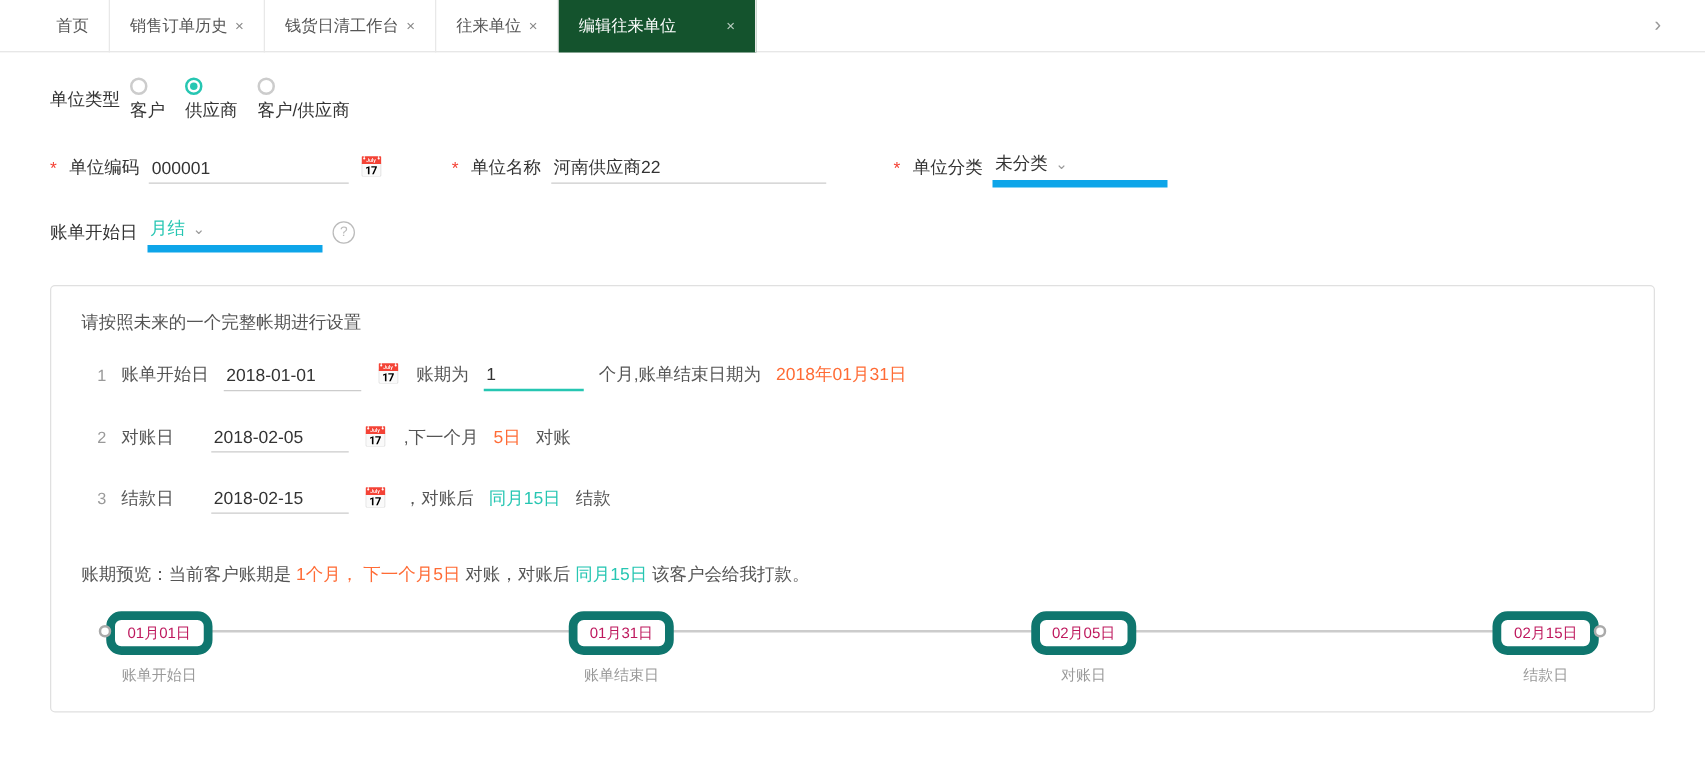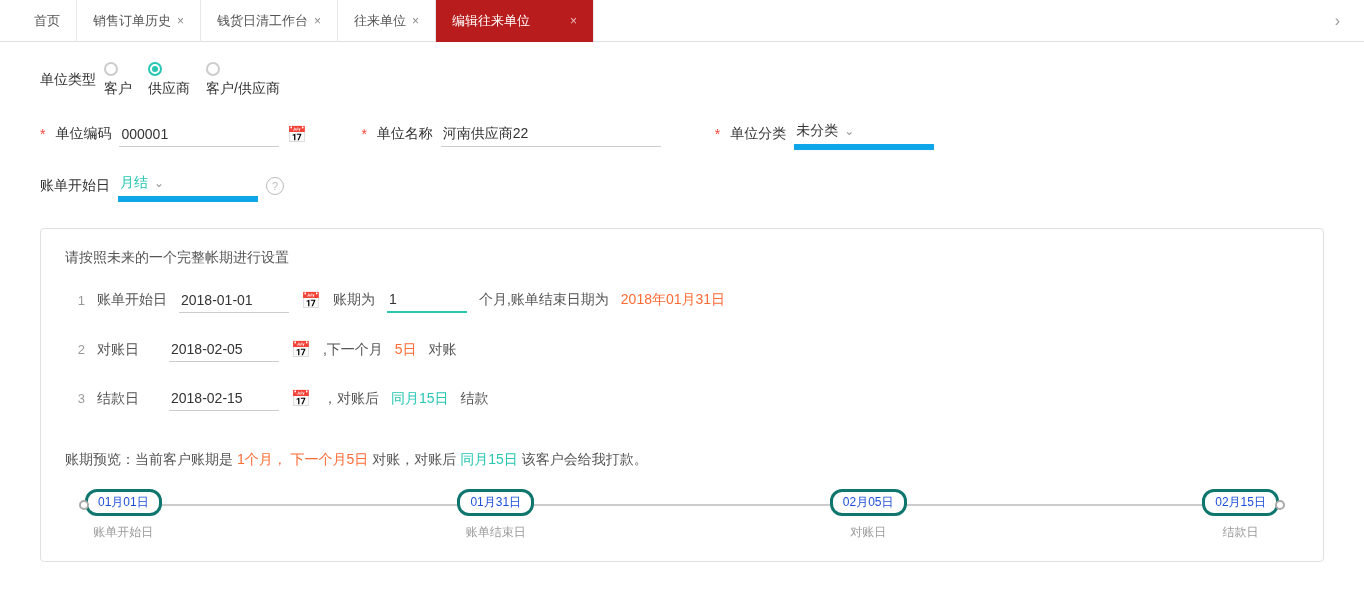--- a/index.html
+++ b/index.html
@@ -4,38 +4,38 @@
   <style>
     * { box-sizing: border-box; margin: 0; padding: 0; }
     body { font-family: 'Microsoft YaHei', Arial, sans-serif; font-size: 14px; color: #333; background: #f5f5f5; }
 
     
     .tabs-bar {
       display: flex;
       align-items: center;
       background: #fff;
       border-bottom: 1px solid #e0e0e0;
-      padding: 0 14px;
+      padding: 0 25px;
       height: 42px;
     }
     .tab-item {
       display: flex;
       align-items: center;
       padding: 0 16px;
       height: 42px;
       cursor: pointer;
       font-size: 13px;
       color: #555;
       border-right: 1px solid #e8e8e8;
       white-space: nowrap;
       gap: 6px;
     }
     .tab-item:first-child { padding-left: 20px; }
     .tab-item.active {
-      background: #b91c1c;
+      background: #14532d;
       color: #fff;
       gap: 40px;
     }
     .tab-item .close-icon {
       font-size: 12px;
       color: inherit;
       opacity: 0.7;
     }
     .tab-arrow {
       margin-left: auto;
@@ -259,25 +259,25 @@
       z-index: 1;
       padding: 0 20px;
     }
     .tl-point {
       display: flex;
       flex-direction: column;
       align-items: center;
     }
     .tl-bubble {
       background: #fff;
-      border: 3px solid #0f766e;
+      border: 7px solid #0f766e;
       border-radius: 12px;
       padding: 2px 10px;
       font-size: 12px;
-      color: #1d4ed8;
+      color: #be185d;
       white-space: nowrap;
     }
     .tl-label {
       margin-top: 8px;
       font-size: 12px;
       color: #999;
     }
   </style>
 </head>
 <body>

